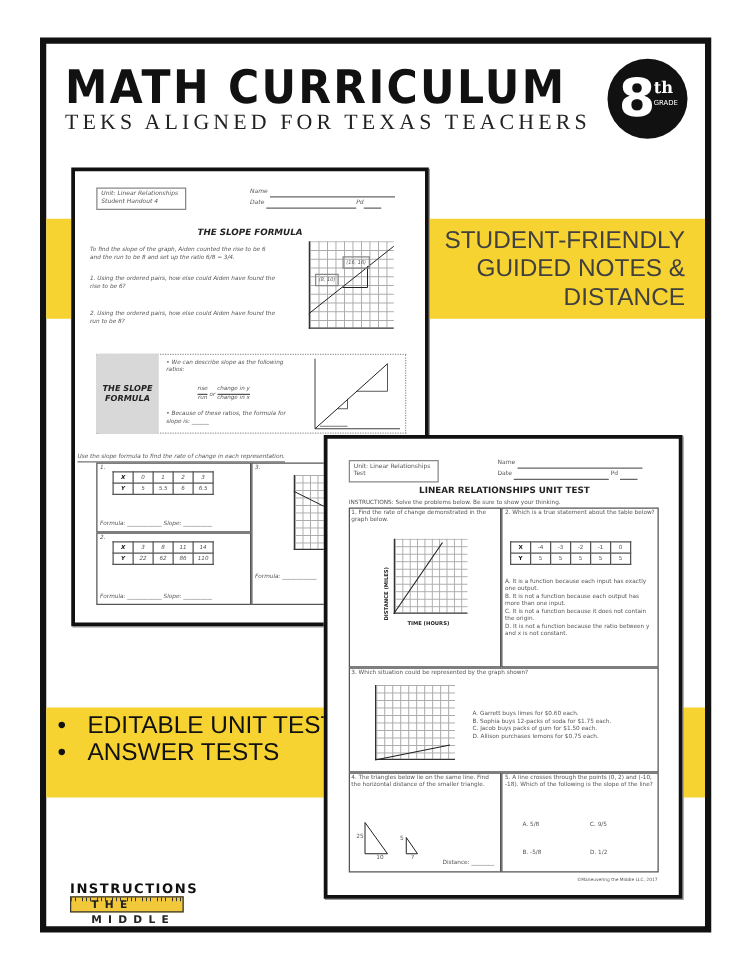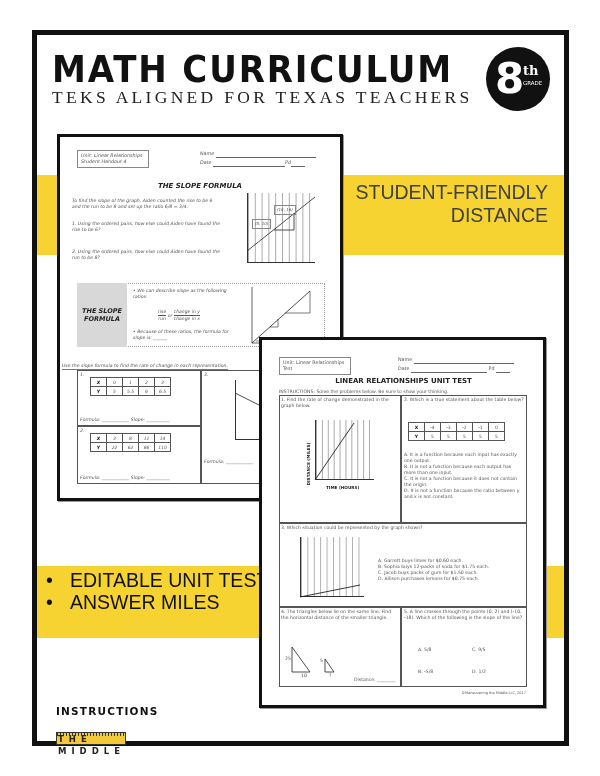--- a/index.html
+++ b/index.html
@@ -16,38 +16,38 @@
   .band1 { left: 37px; top: 175px; width: 527px; height: 80px; }
   .band2 { left: 37px; top: 566px; width: 527px; height: 72px; }
 
   .band-text1 { position: absolute; left: 352px; top: 181px; width: 196px; text-align: right; font-family: "Liberation Sans", sans-serif; font-size: 19.5px; line-height: 23px; font-weight: 500; color: #404040; }
   .band-text2 { position: absolute; left: 46px; top: 569px; font-family: "Liberation Sans", sans-serif; font-size: 19.5px; line-height: 22px; color: #111; }
   .band-text2 li { list-style: none; position: relative; padding-left: 24px; }
   .band-text2 li::before { content: "•"; position: absolute; left: 0; top: 0; }
 
   .sheet { position: absolute; background: #fff; border: 3px solid #111; box-shadow: 1px 1px 0 #999; }
   .sheet1 { left: 57px; top: 134px; width: 286px; height: 367px; font-style: italic; }
-  .sheet2 { left: 259px; top: 337px; width: 287px; height: 371px; }
+  .sheet2 { left: 259px; top: 348px; width: 287px; height: 371px; }
 
   .small { font-size: 4.6px; color: #555; line-height: 6px; }
   .hdrbox { position: absolute; border: 1px solid #888; padding: 2px 3px; font-size: 4.8px; color: #555; line-height: 6px; }
   .namelines { position: absolute; font-size: 4.8px; color: #555; line-height: 9px; }
   .namelines span.line { display: inline-block; border-bottom: 0.6px solid #666; height: 6px; vertical-align: bottom; }
   .ws-title { position: absolute; font-family: "DejaVu Sans", sans-serif; font-weight: bold; font-size: 7px; color: #222; text-align: center; }
   .grid { position: absolute; background-color: #fff; border-left: 1px solid #333; border-bottom: 1px solid #333;
           background-image: linear-gradient(#aaa 0.5px, transparent 0.5px), linear-gradient(90deg, #aaa 0.5px, transparent 0.5px); }
   table.mini { position: absolute; border-collapse: collapse; font-size: 4.5px; color: #555; }
   table.mini td { border: 0.7px solid #555; text-align: center; width: 16px; height: 9px; }
   table.mini td.h { font-weight: bold; color: #111; }
   .box { position: absolute; border: 0.8px solid #555; }
   .slopebox { position: absolute; background: #d8d8d8; font-weight: bold; font-size: 6.5px; text-align: center; color: #222; display: flex; align-items: center; justify-content: center; line-height: 8px; }
   .dotted { position: absolute; border: 0.8px dotted #999; }
   .logo { position: absolute; left: 56px; top: 705px; }
   .logo .top { font-family: "DejaVu Sans", sans-serif; font-weight: bold; font-size: 10.5px; letter-spacing: 1.2px; color: #111; }
-  .logo .ruler { margin-top: 15px; background: #f2c93a; border: 1px solid #333; width: 70px; height: 13px; font-family: "DejaVu Sans", sans-serif; font-weight: bold; font-size: 8.5px; letter-spacing: 5px; padding-left: 1px; line-height: 12px; color: #222;
+  .logo .ruler { margin-top: 0; background: #f2c93a; border: 1px solid #333; width: 91px; height: 13px; font-family: "DejaVu Sans", sans-serif; font-weight: bold; font-size: 8.5px; letter-spacing: 5px; padding-left: 16px; line-height: 12px; color: #222;
      background-image: repeating-linear-gradient(90deg, #333 0 0.6px, transparent 0.6px 3px); background-size: 100% 3px; background-repeat: no-repeat; }
   svg { position: absolute; overflow: visible; }
 </style>
 </head>
 <body>
 
 <div class="outer"></div>
 
 <div class="title">MATH CURRICULUM</div>
 <div class="subtitle">TEKS ALIGNED FOR TEXAS TEACHERS</div>
@@ -55,26 +55,27 @@
   <span class="num">8</span>
   <span class="sup">th</span>
   <span class="grade">GRADE</span>
 </div>
 
 <div class="band band1"></div>
 <div class="band band2"></div>
 
 <div class="band-text1">
   <div>STUDENT-FRIENDLY</div>
+  <div>GUIDED NOTES &amp;</div>
   <div>DISTANCE</div>
 </div>
 
 <ul class="band-text2">
   <li>EDITABLE UNIT TESTS</li>
-  <li>ANSWER MILES</li>
+  <li>ANSWER TESTS</li>
 </ul>
 
 <div class="sheet sheet1">
   <div class="hdrbox" style="left:17px; top:13px; width:72px;">
     <div>Unit:  Linear Relationships</div>
     <div>Student Handout 4</div>
   </div>
   <div class="namelines" style="left:140px; top:12px;">
     <div><span>Name</span> <span class="line" style="width:100px"></span></div>
     <div><span>Date</span> <span class="line" style="width:72px"></span><span>Pd</span><span class="line" style="width:14px"></span></div>

